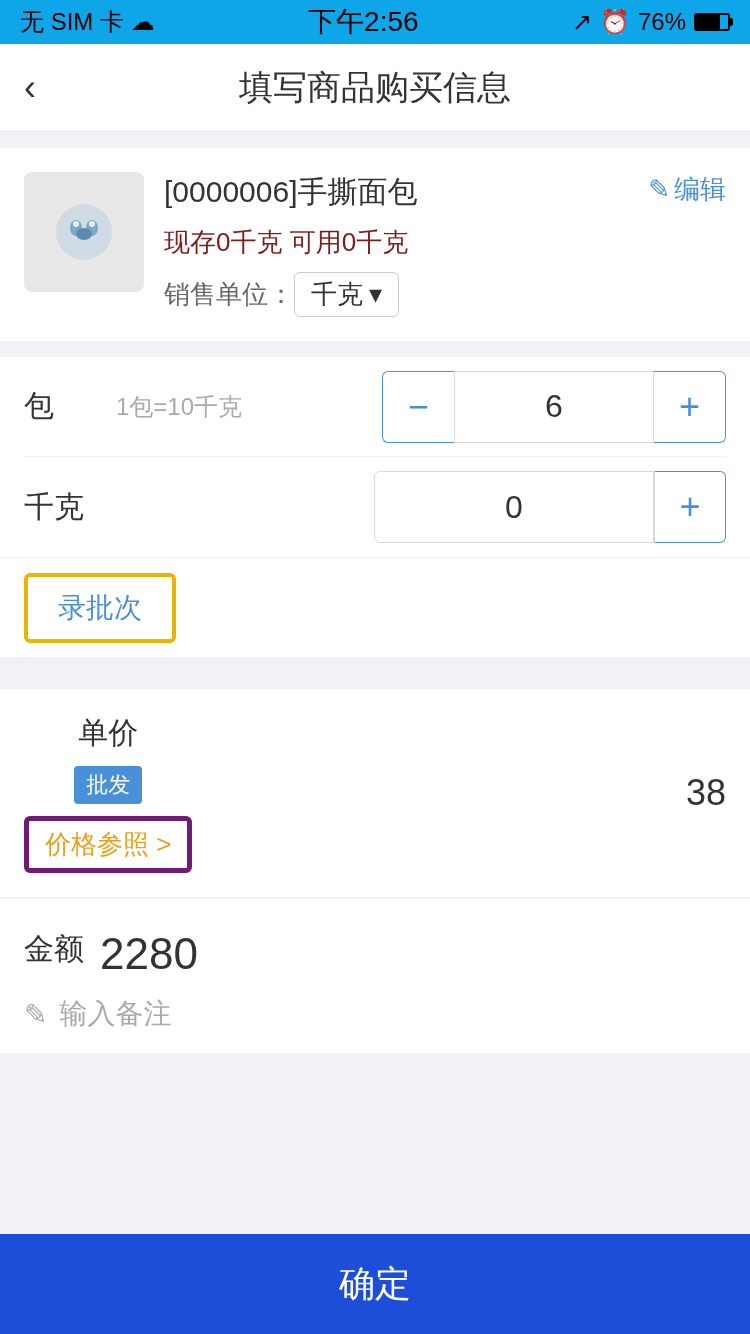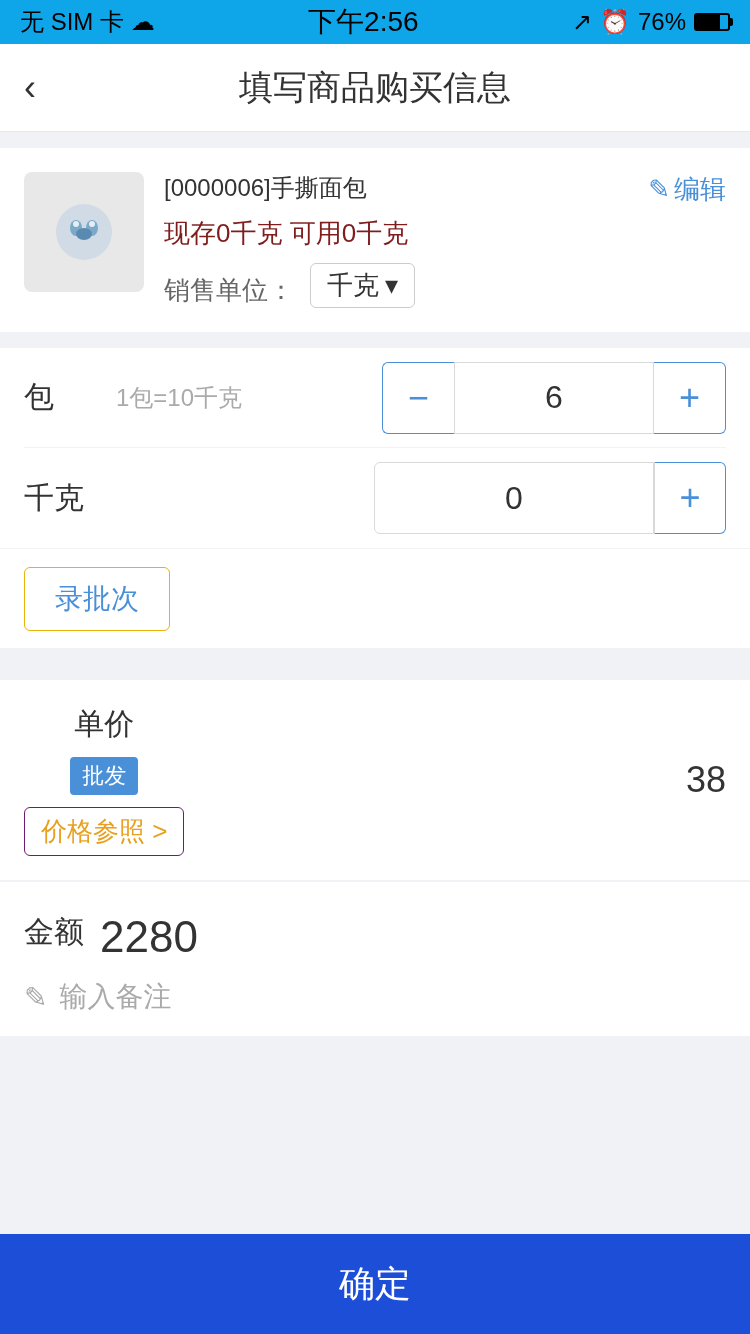--- a/index.html
+++ b/index.html
@@ -65,23 +65,23 @@
       height: 120px;
       background: #e8e8e8;
       border-radius: 8px;
       display: flex;
       align-items: center;
       justify-content: center;
       flex-shrink: 0;
     }
     .product-image svg { width: 60px; height: 60px; }
     .product-info { flex: 1; }
-    .product-name { font-size: 24px; color: #333; margin-bottom: 12px; }
+    .product-name { font-size: 30px; color: #333; margin-bottom: 12px; }
     .product-stock { font-size: 26px; color: #7f1d1d; margin-bottom: 12px; }
-    .product-unit { font-size: 26px; color: #666; display: flex; align-items: flex-end; gap: 16px; }
+    .product-unit { font-size: 26px; color: #666; display: flex; align-items: center; gap: 0; }
     .unit-select {
       border: 1px solid #ccc;
       border-radius: 6px;
       padding: 4px 16px;
       font-size: 26px;
       color: #333;
       background: #fff;
       display: flex;
       align-items: center;
       gap: 6px;
@@ -181,21 +181,21 @@
     }
     .total-text {
       font-size: 30px;
       color: #333;
     }
     .total-text span {
       font-size: 30px;
       font-weight: 500;
     }
     .batch-btn {
-      border: 1px solid #eab308;
+      border: 4px solid #eab308;
       border-radius: 6px;
       padding: 12px 30px;
       color: #4a90d9;
       font-size: 28px;
       cursor: pointer;
       background: #fff;
     }
 
     
     .price-section {
@@ -214,21 +214,21 @@
     }
     .price-label { font-size: 30px; color: #333; }
     .batch-tag {
       background: #4a90d9;
       color: #fff;
       font-size: 22px;
       padding: 4px 12px;
       border-radius: 4px;
     }
     .price-ref-btn {
-      border: 1px solid #701a75;
+      border: 5px solid #701a75;
       border-radius: 6px;
       color: #e8a020;
       font-size: 26px;
       padding: 6px 16px;
       display: flex;
       align-items: center;
       gap: 4px;
       cursor: pointer;
     }
     .price-value { font-size: 36px; color: #333; font-weight: 500; }

